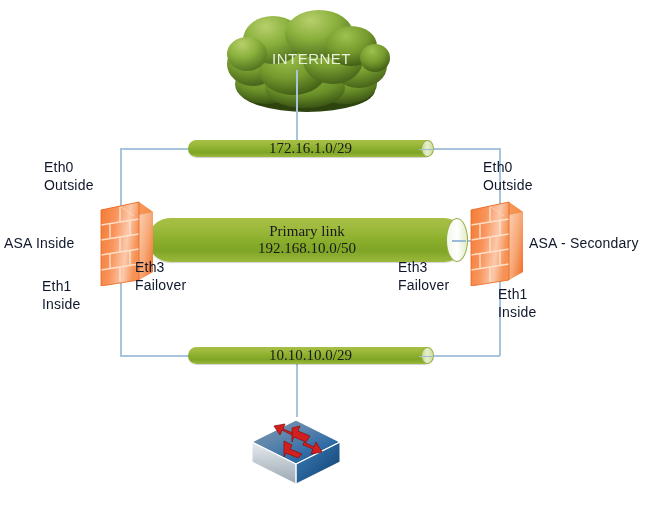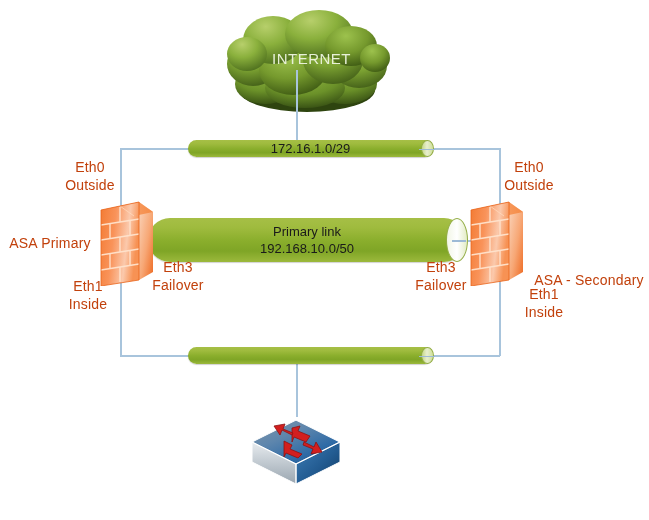--- a/index.html
+++ b/index.html
@@ -20,26 +20,25 @@
     width: 649px;
     height: 388px;
   }
 
   
   .node { position: absolute; }
 
   
   .label {
     position: absolute;
-    color: #c2410c;
+    color: #0f172a;
     font-family: "Liberation Sans", sans-serif;
     font-size: 14px;
     line-height: 18px;
     white-space: pre;
-    text-align: center;
     letter-spacing: 0.2px;
   }
 
   
   .netbar {
     position: absolute;
     border-radius: 999px;
     background: linear-gradient(to bottom,
                 #a6bf46 0%,
                 #9fbb3e 22%,
@@ -47,22 +46,22 @@
                 #7fa526 75%,
                 #9cb93c 100%);
     box-shadow: 0 1px 1px rgba(0,0,0,0.18);
     display: flex;
     align-items: center;
     justify-content: center;
     flex-direction: column;
   }
   .netbar-text {
     color: #1a1a1a;
-    font-family: Liberation Sans, sans-serif;
-    font-size: 13px;
+    font-family: Liberation Serif, serif;
+    font-size: 15px;
     line-height: 17px;
     text-align: center;
     position: relative;
     z-index: 3;
     white-space: pre;
   }
   .netbar .cap {
     position: absolute;
     right: -1px;
     top: 0;
@@ -183,20 +182,21 @@
   </div>
 
   <div class="netbar" style="left:148px; top:218px; width:318px; height:44px; border-radius:24px;">
     <div class="netbar-text">Primary link</div>
     <div class="netbar-text">192.168.10.0/50</div>
     <div class="cap white" style="width:22px; right:-2px;"></div>
     <div class="cap-tick" style="right:0px; width:14px;"></div>
   </div>
 
   <div class="netbar" style="left:188px; top:347px; width:245px; height:17px;">
+    <div class="netbar-text">10.10.10.0/29</div>
     <div class="cap"></div>
     <div class="cap-tick"></div>
   </div>
 
   <div class="firewall" style="left:95px; top:196px;">
     <svg width="62" height="90" viewBox="0 0 62 90">
       <defs>
         <linearGradient id="fwFaceL" x1="0" y1="0" x2="1" y2="0.25">
           <stop offset="0%" stop-color="#F37B33"></stop>
           <stop offset="40%" stop-color="#F9935A"></stop>
@@ -328,32 +328,32 @@
         <polygon points="44,23 34,18 32,23 26,14 37,12 35,17 45,21"></polygon>
 
         <polygon points="36,29 44,33 42,37 54,42 50,46 38,41 36,45"></polygon>
       </g>
     </svg>
   </div>
 
   <div class="label" style="left:44px; top:158px; width:92px;">Eth0</div>
   <div class="label" style="left:44px; top:176px; width:92px;">Outside</div>
 
-  <div class="label" style="left:4px; top:234px; width:92px;">ASA Primary</div>
+  <div class="label" style="left:4px; top:234px; width:92px;">ASA Inside</div>
 
   <div class="label" style="left:42px; top:277px; width:92px;">Eth1</div>
   <div class="label" style="left:42px; top:295px; width:92px;">Inside</div>
 
   <div class="label" style="left:135px; top:258px; width:86px;">Eth3</div>
   <div class="label" style="left:135px; top:276px; width:86px;">Failover</div>
 
   <div class="label" style="left:483px; top:158px; width:92px;">Eth0</div>
   <div class="label" style="left:483px; top:176px; width:92px;">Outside</div>
 
-  <div class="label" style="left:529px; top:234px; width:120px;margin-top:37px;">ASA - Secondary</div>
+  <div class="label" style="left:529px; top:234px; width:120px;">ASA - Secondary</div>
 
   <div class="label" style="left:498px; top:285px; width:92px;">Eth1</div>
   <div class="label" style="left:498px; top:303px; width:92px;">Inside</div>
 
   <div class="label" style="left:398px; top:258px; width:86px;">Eth3</div>
   <div class="label" style="left:398px; top:276px; width:86px;">Failover</div>
 
   <div class="label" style="left:256px; top:490px; width:80px;margin-top:36px;">LAN</div>
 
 </div>

